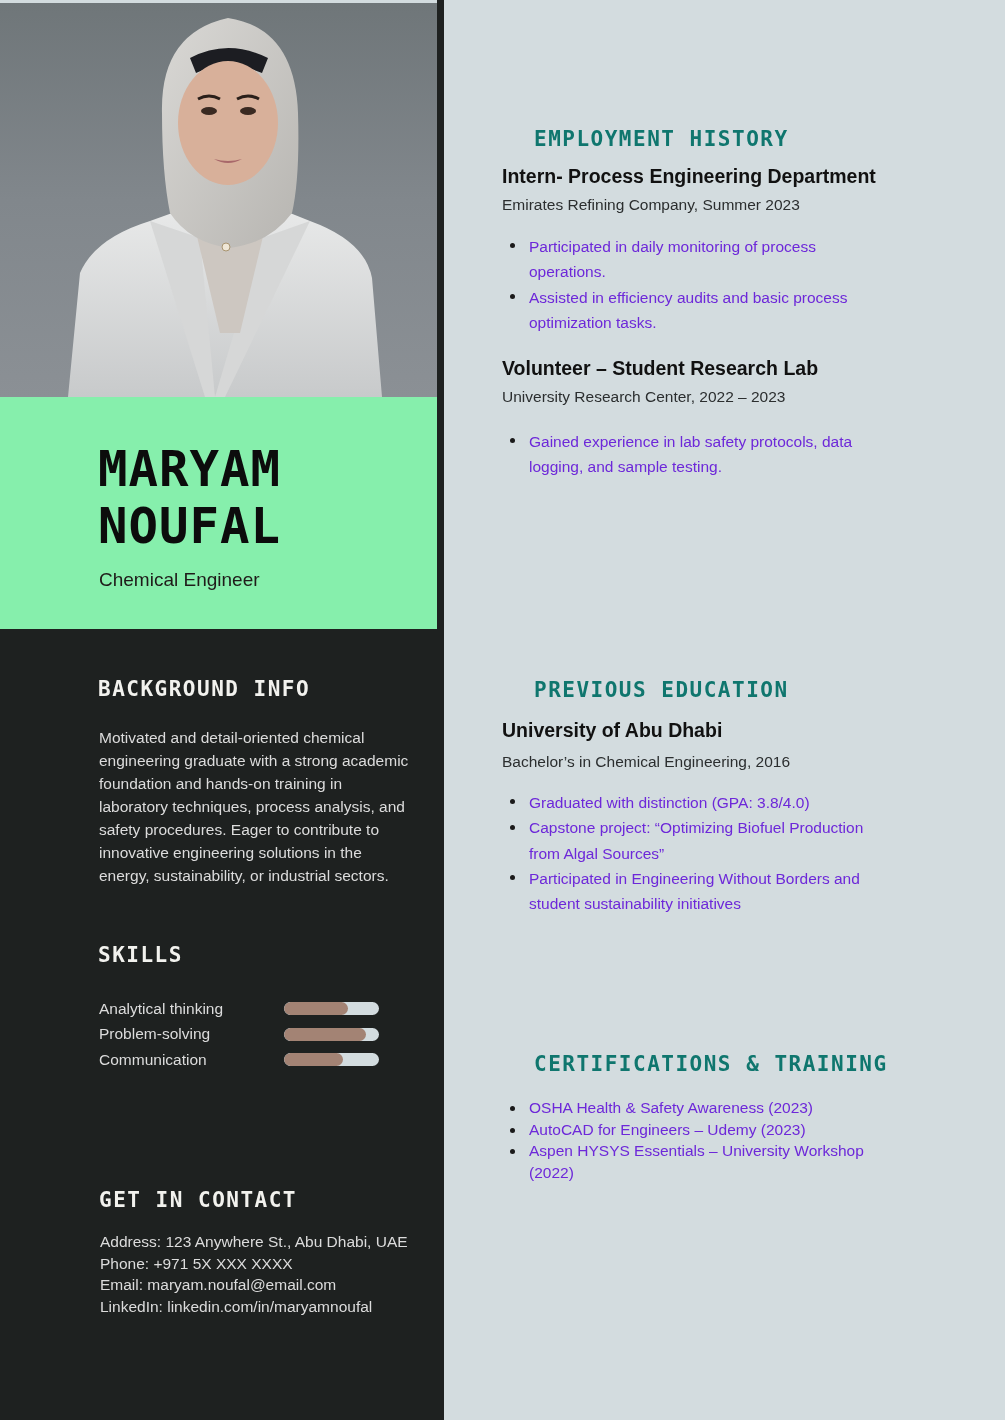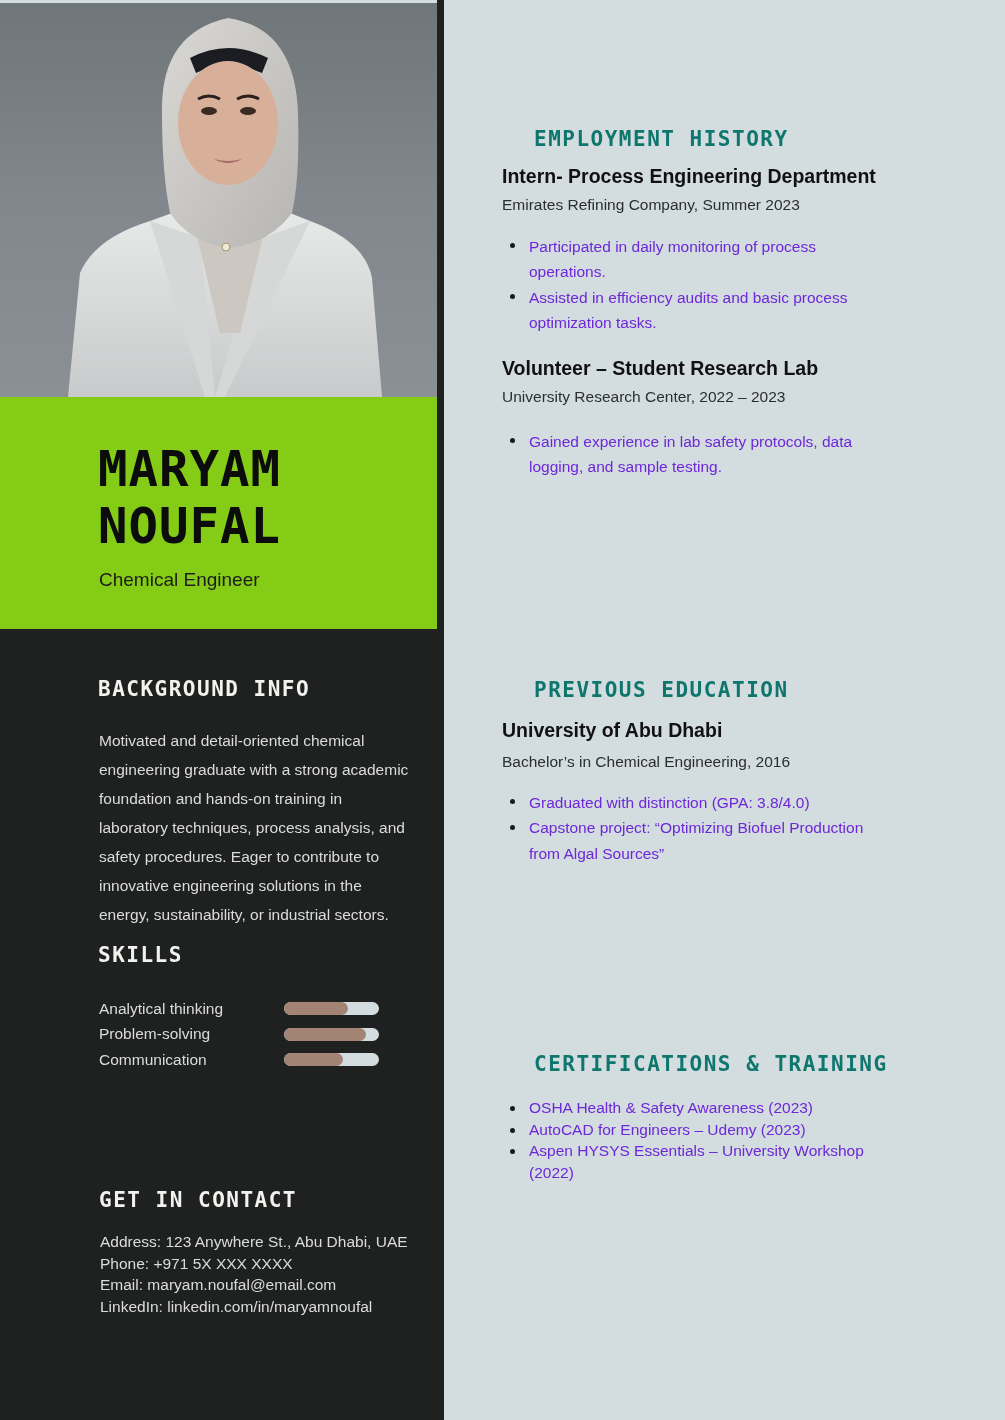--- a/index.html
+++ b/index.html
@@ -29,21 +29,21 @@
     position: absolute; left: 0; top: 3px;
     width: 437px; height: 394px;
     background: linear-gradient(180deg, #6f7679 0%, #81878c 50%, #8b9095 100%);
     overflow: hidden;
   }
   .photo svg { position: absolute; left: 0; top: 0; }
   
   .name-block {
     position: absolute; left: 0; top: 397px;
     width: 437px; height: 232px;
-    background: #84cc16;
+    background: #86efac;
   }
   .name {
     position: absolute; left: 98px; top: 44px;
     font-family: "DejaVu Sans Mono", monospace;
     font-weight: bold;
     font-size: 49px;
     line-height: 57px;
     color: #0c0c0c;
     letter-spacing: 1px;
   }
@@ -59,21 +59,21 @@
     position: absolute;
     font-family: "DejaVu Sans Mono", monospace;
     font-weight: bold;
     font-size: 21px;
     color: #f2f2ee;
     letter-spacing: 1.5px;
   }
   .bg-text {
     position: absolute; left: 99px; top: 726px; width: 315px;
     font-family: "Liberation Sans", sans-serif;
-    font-size: 15.5px; line-height: 29px;
+    font-size: 15.5px; line-height: 23px;
     color: #dcdcdc;
   }
   .skills {
     position: absolute; left: 99px; top: 996px; width: 280px;
   }
   .skill-row {
     display: flex; align-items: center;
     height: 25.5px;
     justify-content: space-between;
   }
@@ -232,20 +232,21 @@
 <ul class="bullets lh25" style="top:429px; width:385px;">
   <li>Gained experience in lab safety protocols, data logging, and sample testing.</li>
 </ul>
 
 <div class="section-heading-dark" style="top:678px;">PREVIOUS EDUCATION</div>
 <div class="entry-title" style="top:719px;">University of Abu Dhabi</div>
 <div class="entry-sub" style="top:753px;">Bachelor’s in Chemical Engineering, 2016</div>
 <ul class="bullets lh25" style="top:790px; width:395px;">
   <li>Graduated with distinction (GPA: 3.8/4.0)</li>
   <li>Capstone project: “Optimizing Biofuel Production from Algal Sources”</li>
+  <li>Participated in Engineering Without Borders and student sustainability initiatives</li>
 </ul>
 
 <div class="section-heading-dark" style="top:1052px;">CERTIFICATIONS &amp; TRAINING</div>
 <ul class="bullets lh215" style="top:1097px; width:395px;">
   <li>OSHA Health &amp; Safety Awareness (2023)</li>
   <li>AutoCAD for Engineers – Udemy (2023)</li>
   <li>Aspen HYSYS Essentials – University Workshop (2022)</li>
 </ul>
 
 </body></html>

